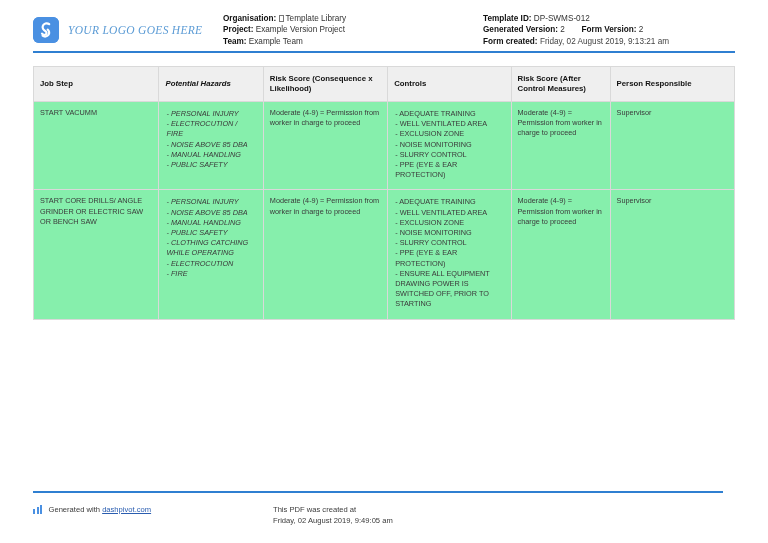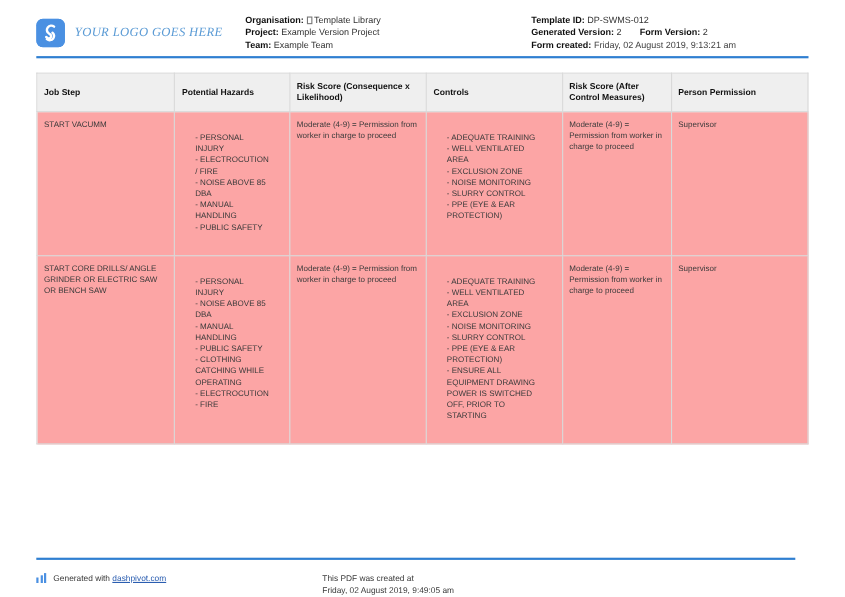--- a/index.html
+++ b/index.html
@@ -99,66 +99,66 @@
     background: #efefef;
     font-size: 7.8px;
     font-weight: bold;
     color: #111111;
     line-height: 10px;
     padding: 7px 6px 7px 6px;
     height: 32px;
     vertical-align: middle;
   }
   table.swms tbody td {
-    background: #fca5a5;
+    background: #86efac;
     font-size: 7.3px;
     line-height: 10.2px;
     color: #3a3a3a;
     padding: 6px 6px 8px 6px;
   }
   .col-1 { width: 119px; }
-  .col-2 { width: 99px; }
+  .col-2 { width: 99px; font-style: italic; }
   .col-3 { width: 118px; }
   .col-4 { width: 117px; }
   .col-5 { width: 94px; }
   .col-6 { width: 118px; }
 
   .row-1 td { height: 82px; }
   .row-2 td { height: 113px; }
 
-  .cell-list { margin: 12px; padding: 0; list-style: none; }
+  .cell-list { margin: 1px; padding: 0; list-style: none; }
   .cell-list li { white-space: normal; }
 
   
   .footer {
     position: absolute;
     left: 0;
     right: 12px;
     bottom: 0;
-    height: 36px;
+    height: 52px;
   }
   .footer-rule {
     height: 1.5px;
     background: #2f7fd1;
     margin: 0 33px;
   }
   .footer-row {
     display: flex;
     padding: 11px 33px 0 33px;
     font-size: 7.6px;
     line-height: 11px;
     color: #3a3a3a;
   }
   .footer-col-a {
     flex: 0 0 240px;
     display: flex;
     align-items: flex-start;
   }
   .footer-col-b { flex: 0 0 242px; }
-  .footer-col-c { flex: 1 1 auto; margin-left: 20px; }
+  .footer-col-c { flex: 1 1 auto; }
   .bars-icon {
     display: inline-flex;
     align-items: flex-end;
     height: 9px;
     margin-right: 5px;
     margin-top: 1px;
   }
   .bars-icon i {
     display: block;
     width: 2px;
@@ -229,21 +229,21 @@
 
 <div class="table-wrap">
   <table class="swms">
     <thead>
       <tr>
         <th class="col-1">Job Step</th>
         <th class="col-2">Potential Hazards</th>
         <th class="col-3">Risk Score (Consequence x Likelihood)</th>
         <th class="col-4">Controls</th>
         <th class="col-5">Risk Score (After Control Measures)</th>
-        <th class="col-6">Person Permission</th>
+        <th class="col-6">Person Responsible</th>
       </tr>
     </thead>
     <tbody>
 
       <tr class="row-1">
         <td class="col-1">START VACUMM</td>
         <td class="col-2">
           <ul class="cell-list">
             <li>- PERSONAL INJURY</li>
             <li>- ELECTROCUTION / FIRE</li>

